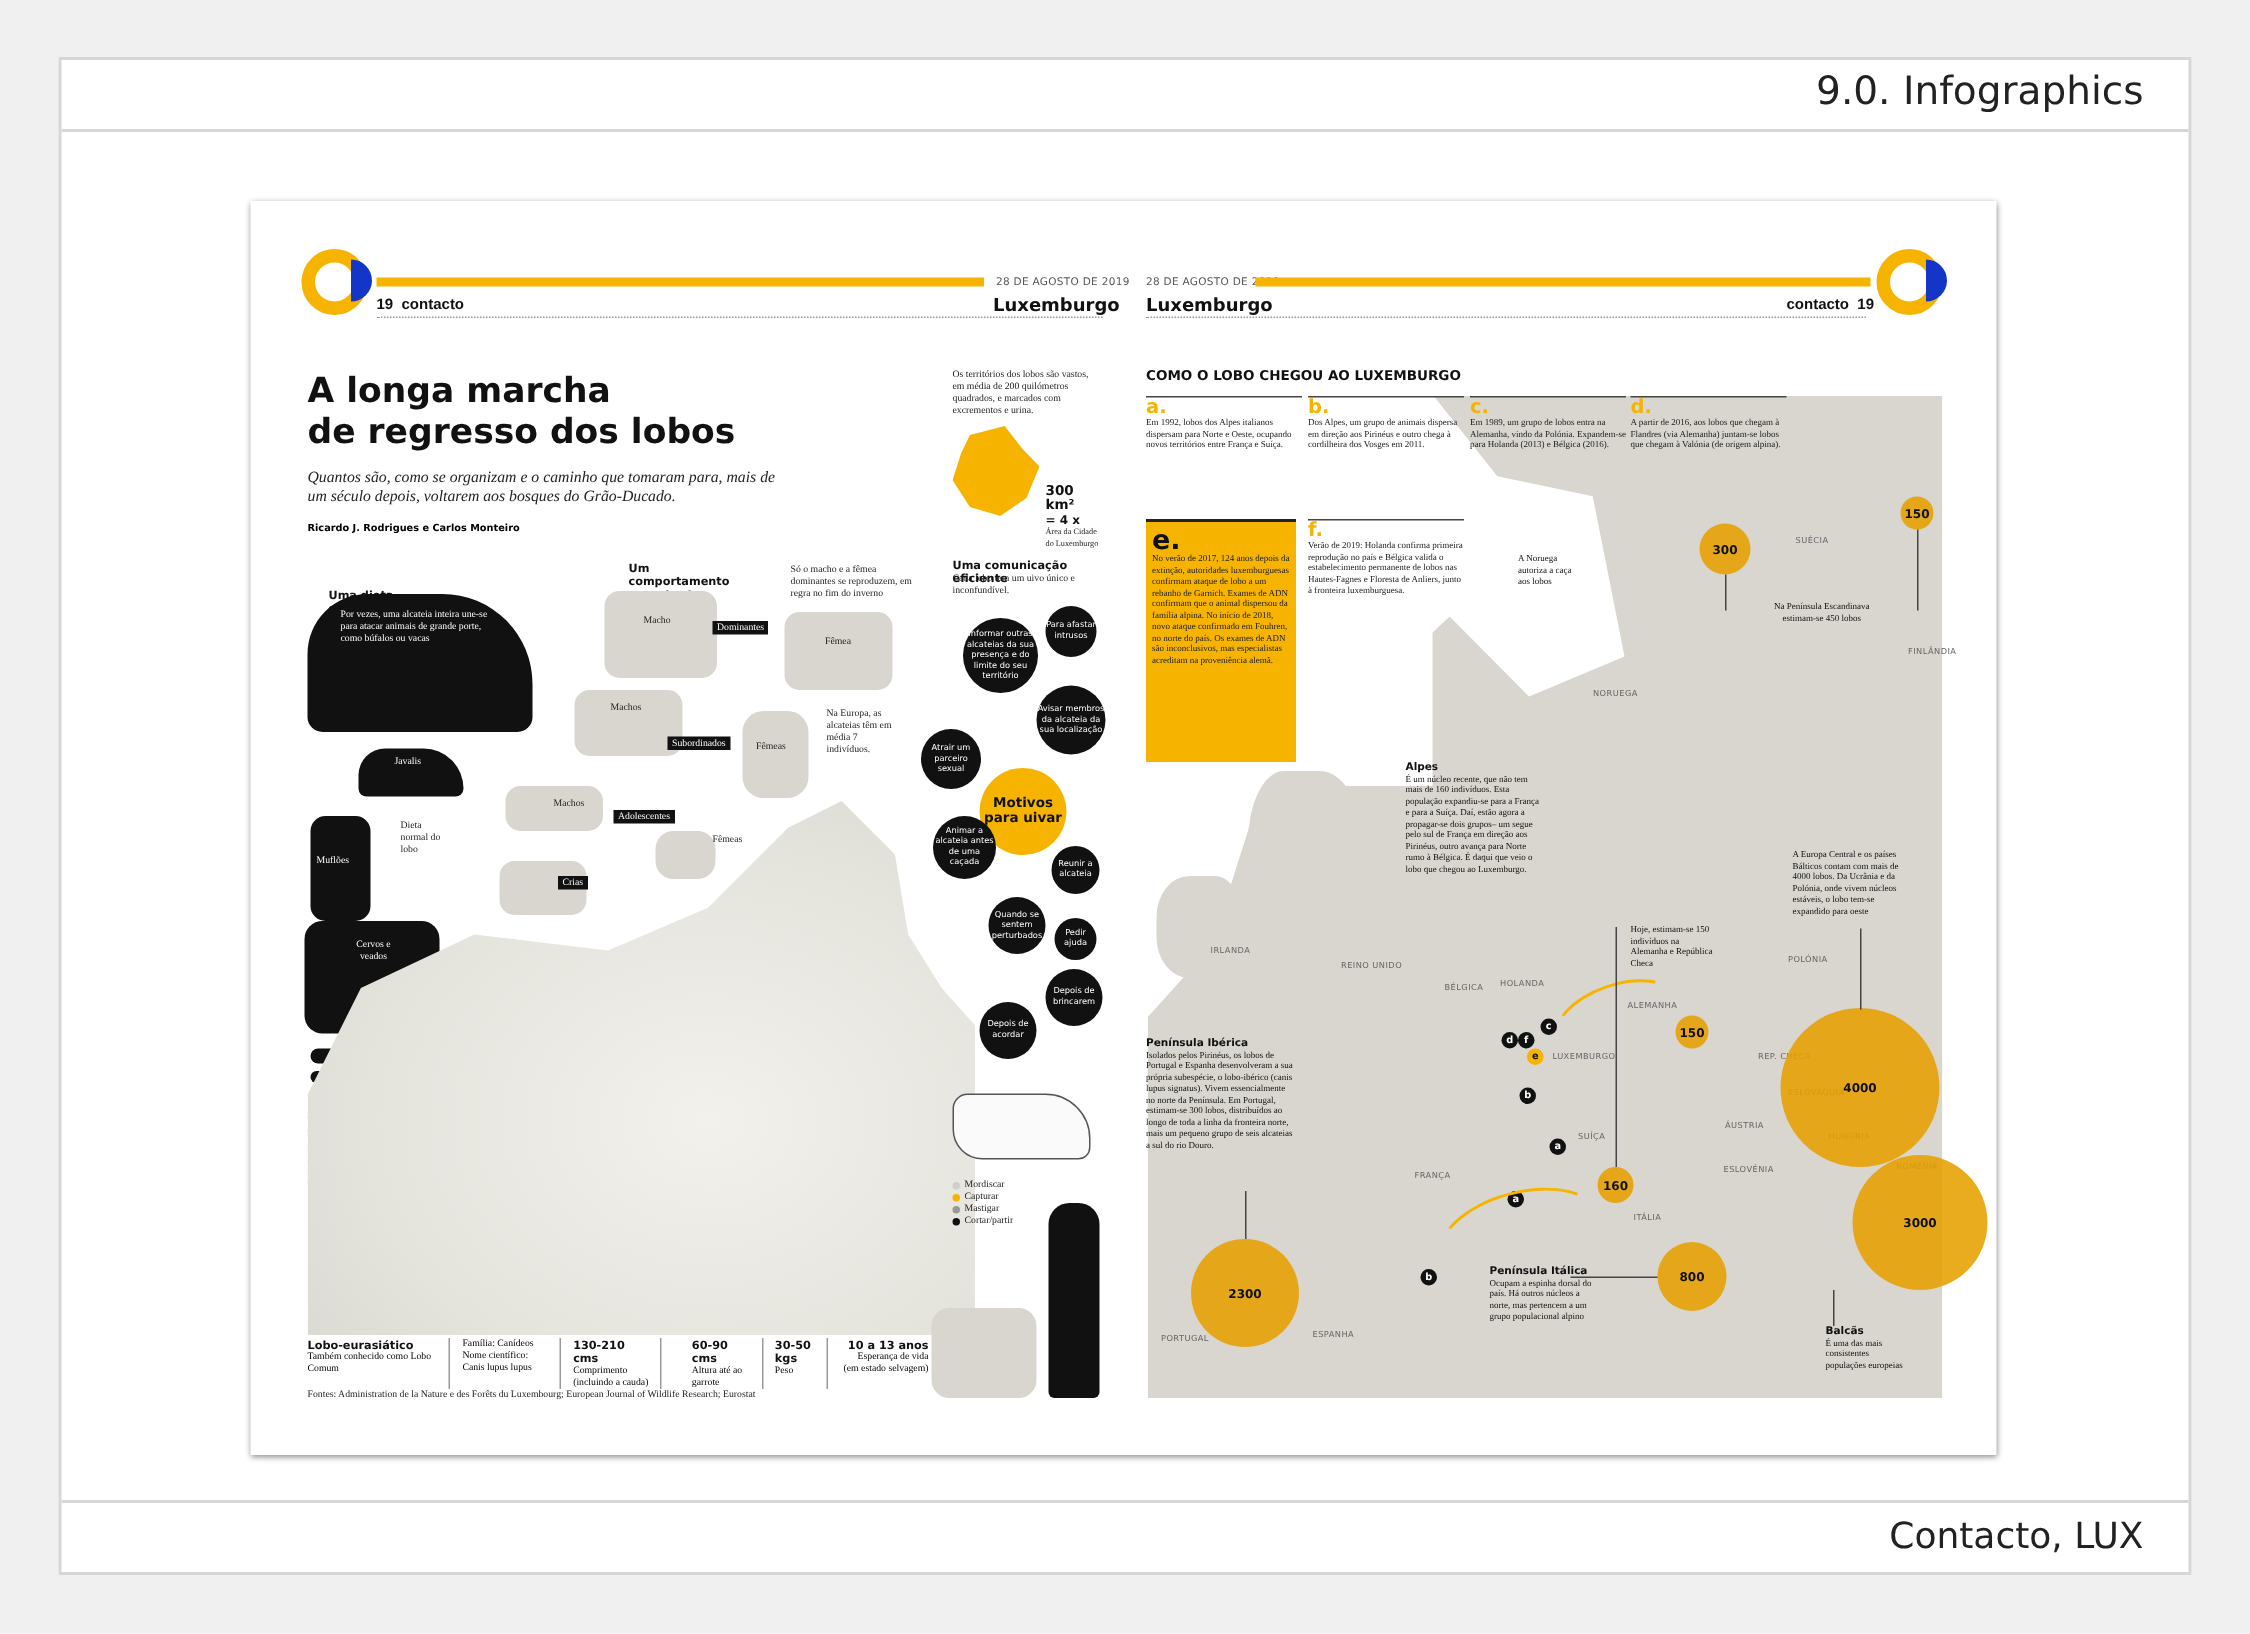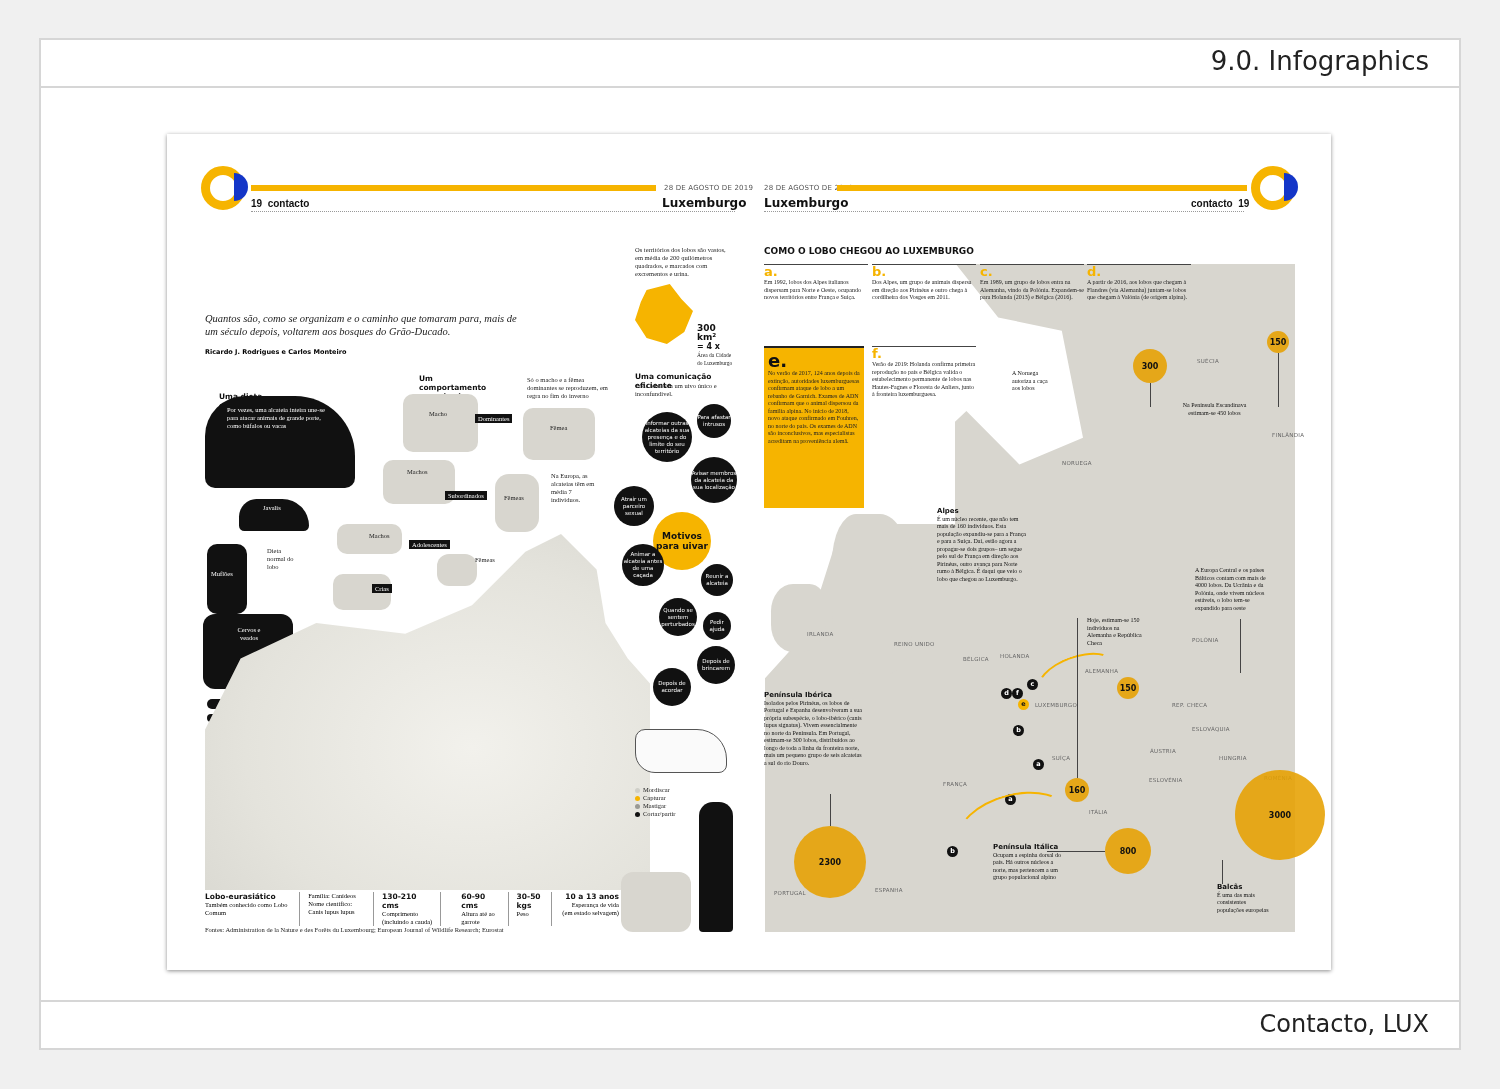--- a/index.html
+++ b/index.html
@@ -74,20 +74,22 @@
   <div class="date" style="left:597px;top:50px;">28 DE AGOSTO DE 2019</div>
   <div class="ybar" style="left:670px;top:51px;width:410px;"></div>
   <div class="logo" style="left:1084px;top:32px;">
       <div class="b"></div>
     </div>
   <div class="sec" style="left:597px;top:62px;">Luxemburgo</div>
   <div class="pg" style="left:1024px;top:64px;"><span>contacto</span>&nbsp;&nbsp;<span>19</span></div>
   <div class="dotline" style="left:597px;top:77px;width:480px;"></div>
 
   <div class="title">
+    <div>A longa marcha</div>
+    <div>de regresso dos lobos</div>
   </div>
   <div class="lede">Quantos são, como se organizam e o caminho que tomaram para, mais de um século depois, voltarem aos bosques do Grão-Ducado.</div>
   <div class="byline">Ricardo J. Rodrigues e Carlos Monteiro</div>
 
   <div class="h6 abs" style="left:52px;top:240px;width:60px;margin-top:18px;">Uma dieta oportunista</div>
   <div class="sil" style="left:38px;top:262px;width:150px;height:92px;border-radius:40px 60px 10px 10px;"></div>
   <div class="abs small" style="left:60px;top:272px;width:100px;color:#fff;">Por vezes, uma alcateia inteira une-se para atacar animais de grande porte, como búfalos ou vacas</div>
   <div class="sil" style="left:72px;top:365px;width:70px;height:32px;border-radius:20px 30px 6px 6px;"></div>
   <div class="abs small" style="left:96px;top:370px;color:#fff;">Javalis</div>
   <div class="sil" style="left:40px;top:410px;width:40px;height:70px;border-radius:10px;"></div>
@@ -246,20 +248,21 @@
   <div class="ctry" style="left:776px;top:647px;">FRANÇA</div>
   <div class="ctry" style="left:922px;top:675px;">ITÁLIA</div>
   <div class="ctry" style="left:607px;top:756px;">PORTUGAL</div>
   <div class="ctry" style="left:708px;top:753px;">ESPANHA</div>
   <div class="ctry" style="left:868px;top:568px;">LUXEMBURGO</div>
 
   <div class="circle" style="left:966px;top:215px;width:34px;height:34px;">300</div>
   <div class="circle" style="left:1100px;top:197px;width:22px;height:22px;">150</div>
   <div class="circle" style="left:950px;top:543px;width:22px;height:22px;">150</div>
   <div class="circle" style="left:898px;top:644px;width:24px;height:24px;">160</div>
+  <div class="circle" style="left:1020px;top:538px;width:106px;height:106px;">4000</div>
   <div class="circle" style="left:1068px;top:636px;width:90px;height:90px;">3000</div>
   <div class="circle" style="left:938px;top:694px;width:46px;height:46px;">800</div>
   <div class="circle" style="left:627px;top:692px;width:72px;height:72px;">2300</div>
 
   <div class="mark" style="left:866px;top:625px;">a</div>
   <div class="mark" style="left:838px;top:660px;">a</div>
   <div class="mark" style="left:846px;top:591px;">b</div>
   <div class="mark" style="left:780px;top:712px;">b</div>
   <div class="mark" style="left:860px;top:545px;">c</div>
   <div class="mark" style="left:834px;top:554px;">d</div>

